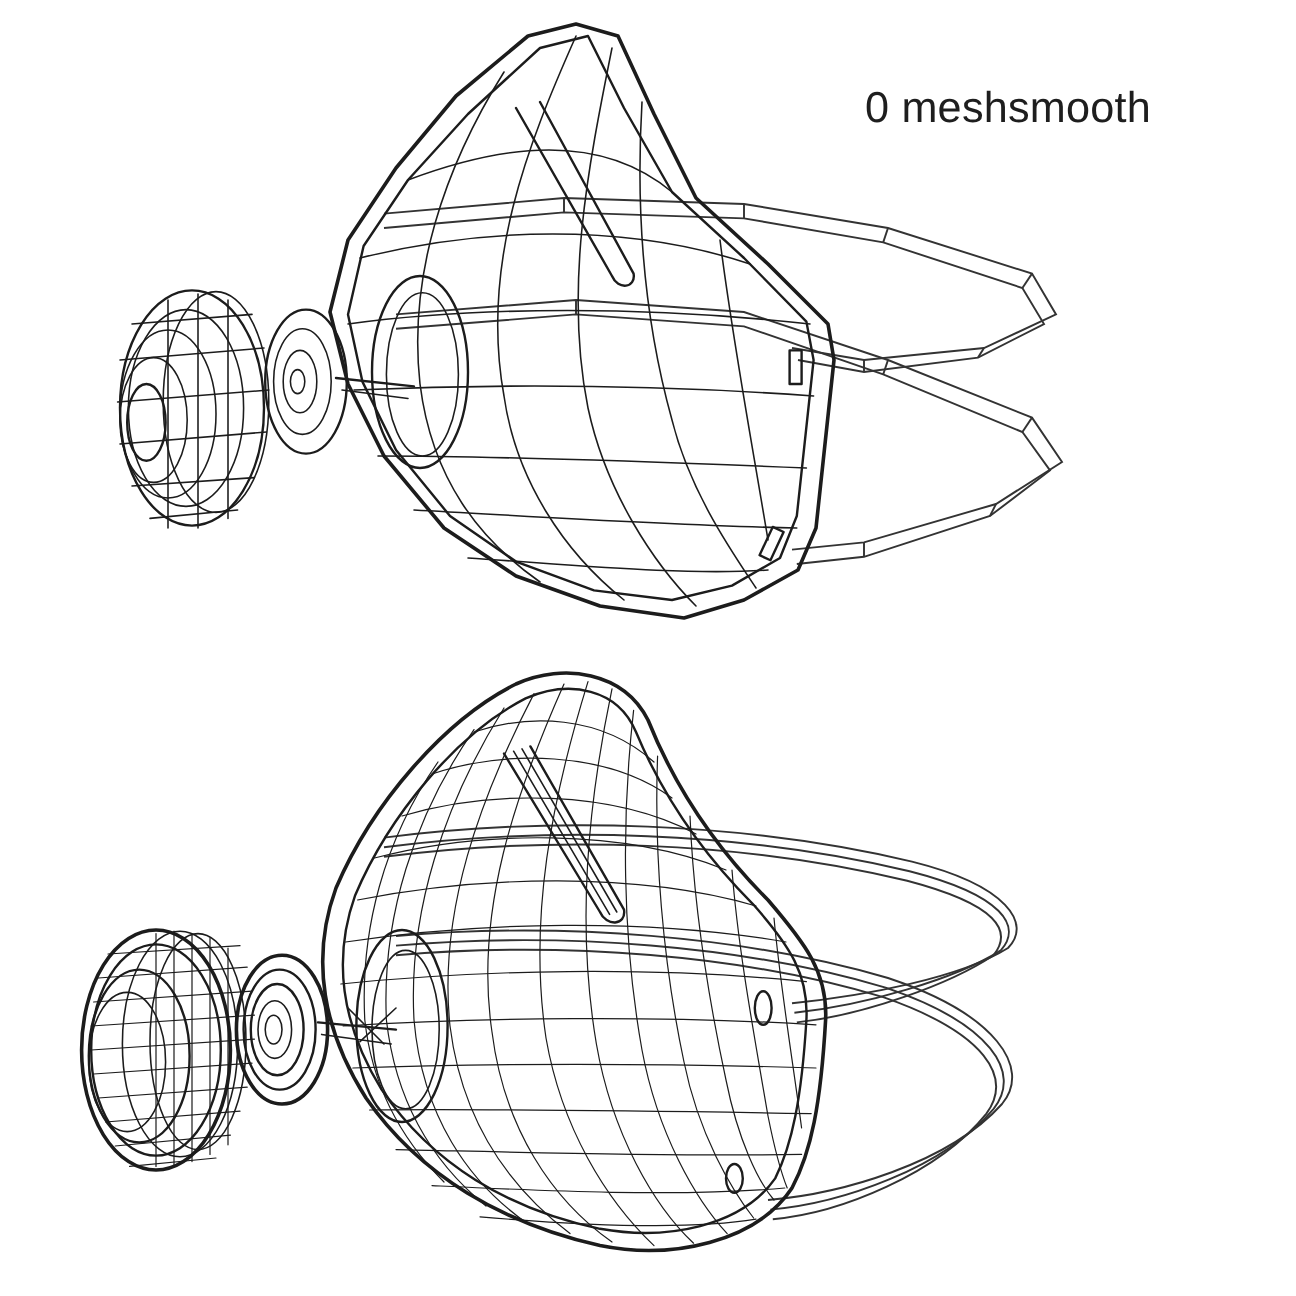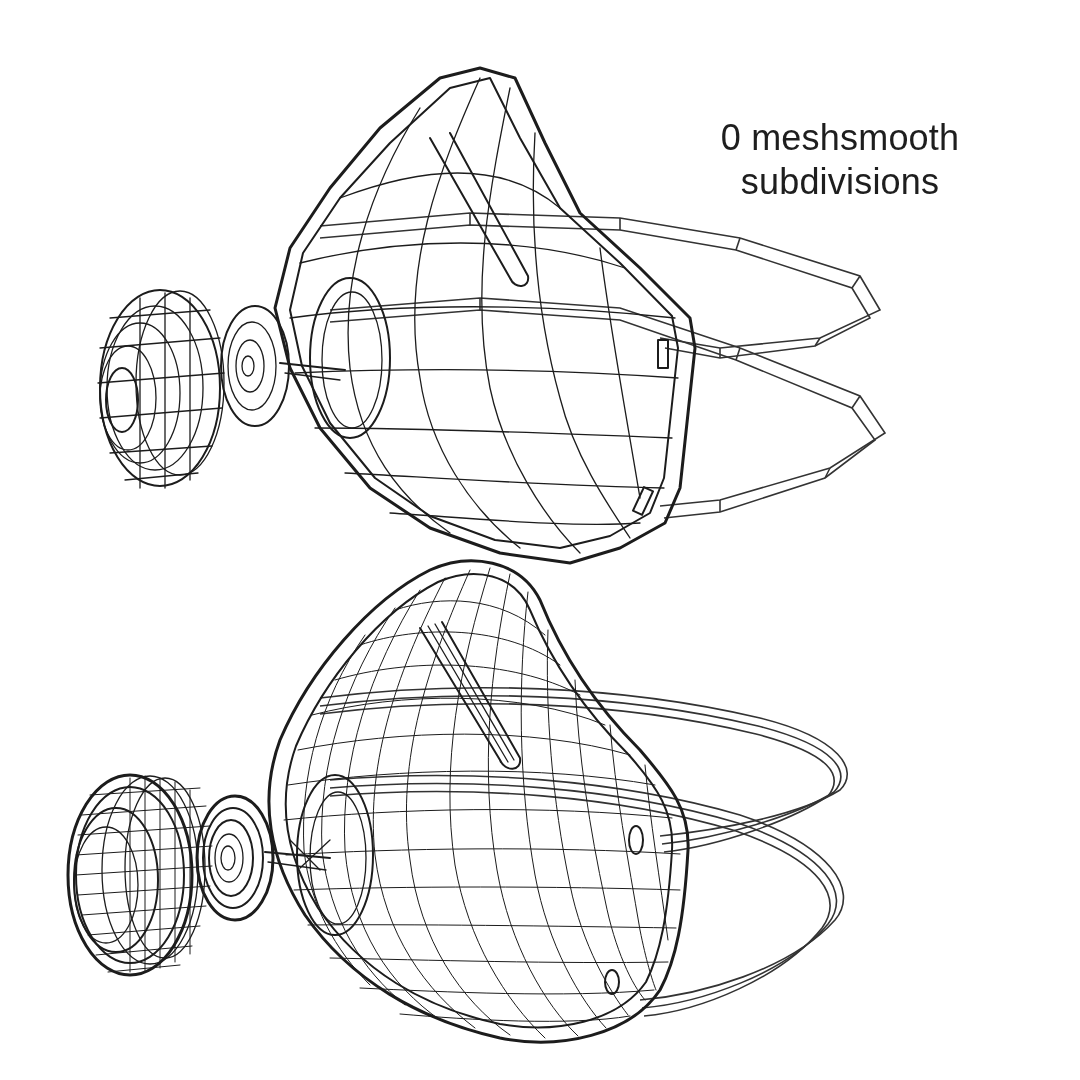--- a/index.html
+++ b/index.html
@@ -1,19 +1,19 @@
 <!DOCTYPE html>
 <html><head>
 <meta charset="utf-8">
 <style>
   html, body { margin: 0; padding: 0; background: #ffffff; }
   body { width: 1080px; height: 1080px; position: relative; overflow: hidden;
          font-family: "Liberation Sans", sans-serif; color: #1a1a1a; }
   .panel { position: absolute; left: 0; width: 1080px; height: 540px; }
-  .panel.top { top: 0; margin-top: 48px; }
+  .panel.top { top: 0; }
   .panel.bottom { top: 540px; }
   .panel svg { position: absolute; left: 0; top: 0; }
   .label { position: absolute; text-align: center; font-size: 36px; line-height: 44px;
            color: #1e1e1e; letter-spacing: 0.2px; }
   .label span { display: block; }
   .label.top { left: 680px; top: 68px; width: 320px; }
   .wf { fill: none; stroke: #1c1c1c; stroke-linejoin: round; stroke-linecap: round; }
   .thin { stroke-width: 1.3; }
   .med { stroke-width: 2; }
   .thick { stroke-width: 3; }
@@ -86,21 +86,20 @@
       <ellipse class="wf med" cx="255" cy="318" rx="34" ry="60"></ellipse>
       <ellipse class="wf thin" cx="252" cy="318" rx="24" ry="44"></ellipse>
       <ellipse class="wf thin" cx="250" cy="318" rx="14" ry="26"></ellipse>
       <ellipse class="wf thin" cx="248" cy="318" rx="6" ry="10" fill="#333"></ellipse>
       <line class="wf med" x1="280" y1="315" x2="345" y2="322"></line>
       <line class="wf thin" x1="285" y1="325" x2="340" y2="332"></line>
     </g>
   </svg>
   <div class="label top">
     <span>0 meshsmooth</span>
-    <span>subdivisions</span>
   </div>
 </div>
 
 <div class="panel bottom">
   <svg width="1080" height="540" viewBox="0 0 1080 540">
 
     <g>
       <path class="strap" d="M320,158 C460,140 620,145 760,178 C840,198 860,230 840,250 C800,275 720,290 660,296"></path>
       <path class="strap" d="M320,166 C460,148 620,153 758,186 C836,206 852,232 834,252 C796,276 720,298 662,304"></path>
       <path class="strap" d="M320,174 C460,156 620,161 756,194 C832,214 844,236 828,256 C792,280 720,306 664,312"></path>

